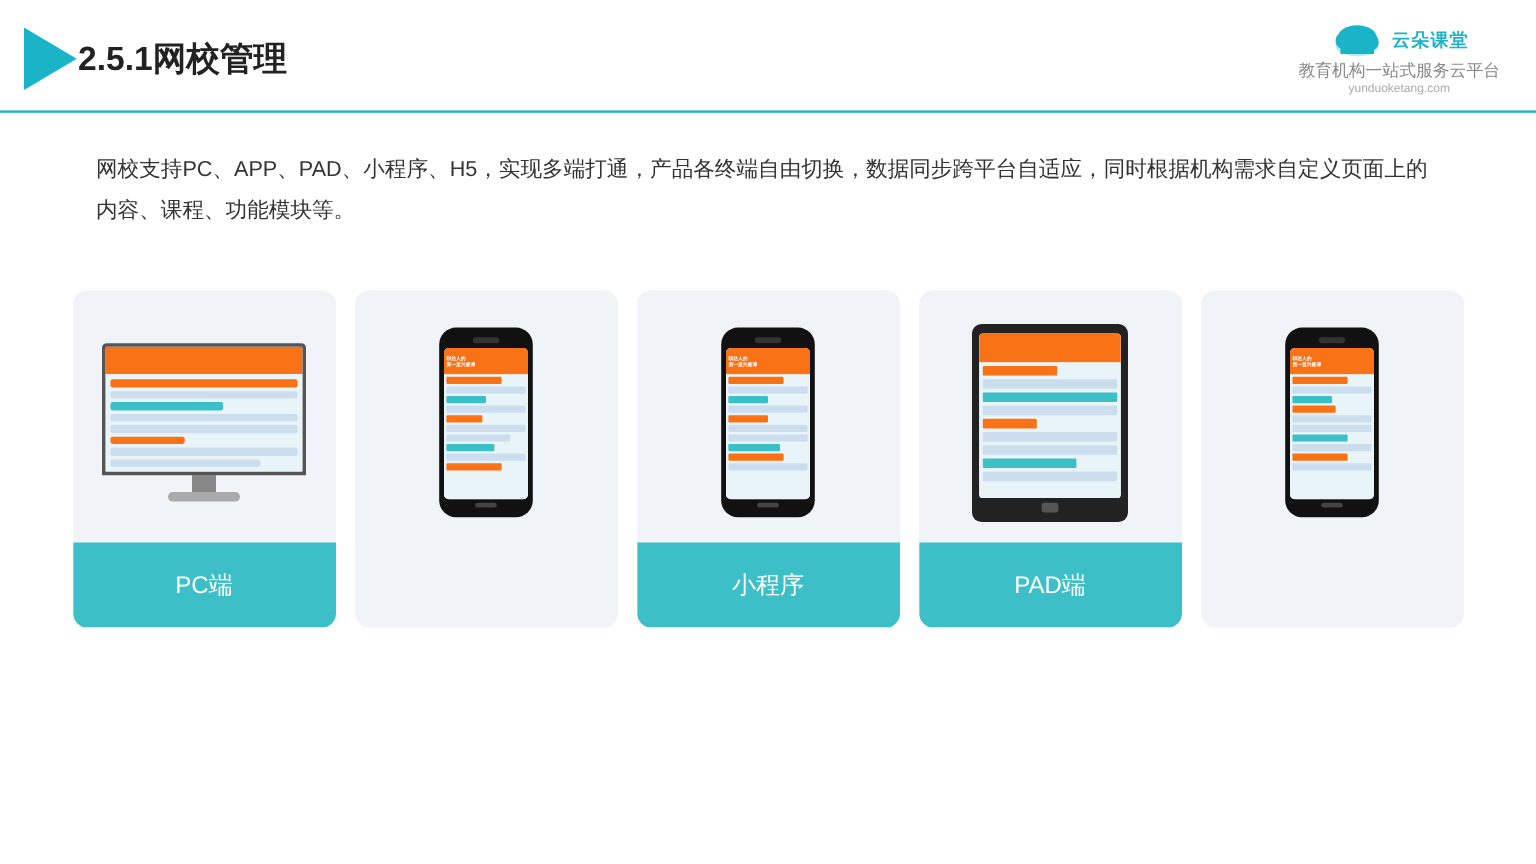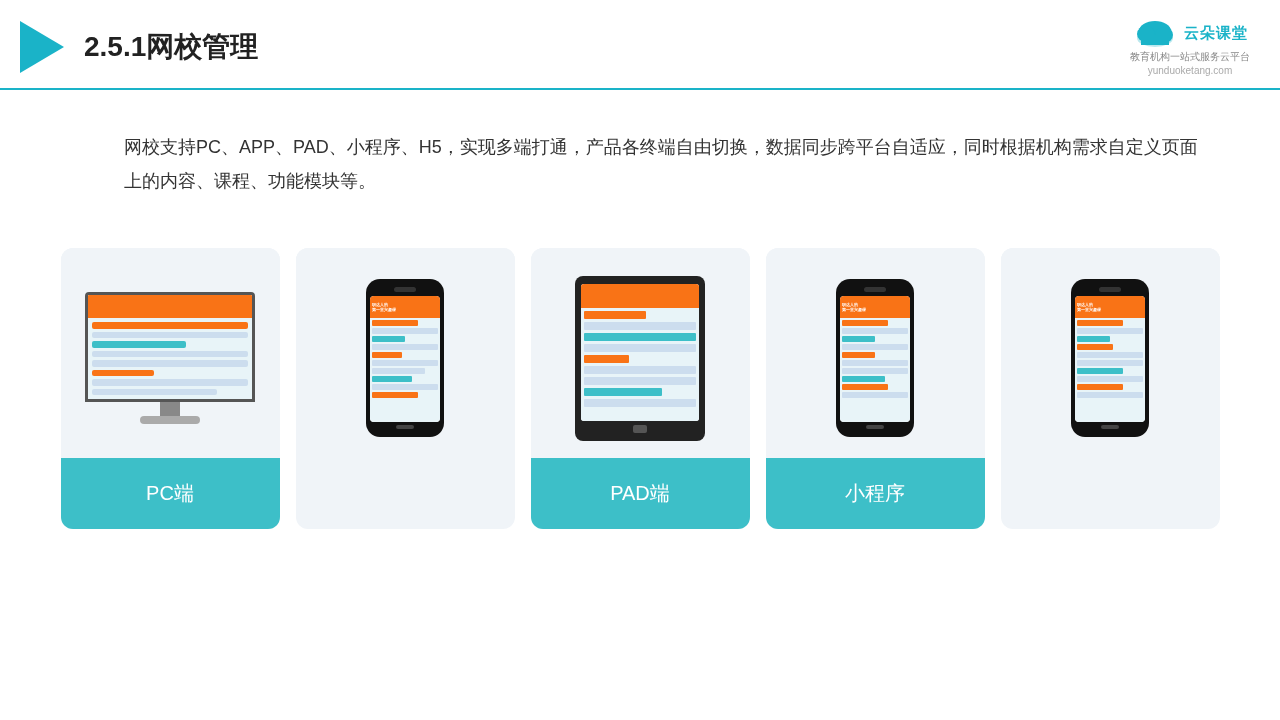--- a/index.html
+++ b/index.html
@@ -15,21 +15,21 @@
     .header {
       display: flex;
       align-items: center;
       justify-content: space-between;
       padding: 18px 30px 12px 20px;
       border-bottom: 2px solid #1ab3c8;
     }
     .header-left {
       display: flex;
       align-items: center;
-      gap: 20px;
+      gap: 1px;
     }
     .logo-triangle {
       width: 0;
       height: 0;
       border-top: 26px solid transparent;
       border-bottom: 26px solid transparent;
       border-left: 44px solid #1ab3c8;
     }
     .page-title {
       font-size: 28px;
@@ -50,38 +50,37 @@
       width: 46px;
       height: 30px;
     }
     .brand-text {
       font-size: 15px;
       font-weight: 700;
       color: #1ab3c8;
       letter-spacing: 1px;
     }
     .brand-sub {
-      font-size: 10px;
+      font-size: 14px;
       color: #888;
       text-align: center;
       margin-top: 2px;
     }
     .brand-url {
       font-size: 10px;
       color: #aaa;
       margin-top: 1px;
     }
 
     
     .description {
-      padding: 40px 80px 20px 80px;
+      padding: 30px 80px 20px 80px;
       font-size: 18px;
       color: #333;
       line-height: 1.9;
-      margin-left: 44px;
     }
 
     
     .cards-container {
       display: flex;
       justify-content: center;
       gap: 16px;
       padding: 20px 50px 30px 50px;
       margin-top: 10px;
     }
@@ -353,20 +352,47 @@
             <div class="phone-row accent"></div>
           </div>
         </div>
         <div class="phone-home"></div>
       </div>
     </div>
   </div>
 
   <div class="card">
     <div class="card-image-area">
+      <div class="phone-mock">
+        <div class="phone-notch"></div>
+        <div class="phone-screen">
+          <div class="phone-screen-header">
+            <div class="phone-screen-header-text">职达人的<br>第一堂兴趣课</div>
+          </div>
+          <div class="phone-screen-body">
+            <div class="phone-row accent"></div>
+            <div class="phone-row"></div>
+            <div class="phone-row teal"></div>
+            <div class="phone-row"></div>
+            <div class="phone-row accent" style="width:50%"></div>
+            <div class="phone-row"></div>
+            <div class="phone-row"></div>
+            <div class="phone-row teal" style="width:65%"></div>
+            <div class="phone-row accent"></div>
+            <div class="phone-row"></div>
+          </div>
+        </div>
+        <div class="phone-home"></div>
+      </div>
+    </div>
+    <div class="card-label">小程序</div>
+  </div>
+
+  <div class="card">
+    <div class="card-image-area">
       <div class="tablet-mock">
         <div class="tablet-screen">
           <div class="tablet-header"></div>
           <div class="tablet-body">
             <div class="tablet-row orange"></div>
             <div class="tablet-row"></div>
             <div class="tablet-row teal"></div>
             <div class="tablet-row"></div>
             <div class="tablet-row orange" style="width:40%"></div>
             <div class="tablet-row"></div>
@@ -386,54 +412,27 @@
       <div class="phone-mock">
         <div class="phone-notch"></div>
         <div class="phone-screen">
           <div class="phone-screen-header">
             <div class="phone-screen-header-text">职达人的<br>第一堂兴趣课</div>
           </div>
           <div class="phone-screen-body">
             <div class="phone-row accent"></div>
             <div class="phone-row"></div>
             <div class="phone-row teal"></div>
-            <div class="phone-row"></div>
-            <div class="phone-row accent" style="width:50%"></div>
-            <div class="phone-row"></div>
-            <div class="phone-row"></div>
-            <div class="phone-row teal" style="width:65%"></div>
+            <div class="phone-row accent" style="width:55%"></div>
+            <div class="phone-row"></div>
+            <div class="phone-row"></div>
+            <div class="phone-row teal" style="width:70%"></div>
+            <div class="phone-row"></div>
             <div class="phone-row accent"></div>
             <div class="phone-row"></div>
           </div>
         </div>
         <div class="phone-home"></div>
       </div>
     </div>
-    <div class="card-label">小程序</div>
-  </div>
-
-  <div class="card">
-    <div class="card-image-area">
-      <div class="phone-mock">
-        <div class="phone-notch"></div>
-        <div class="phone-screen">
-          <div class="phone-screen-header">
-            <div class="phone-screen-header-text">职达人的<br>第一堂兴趣课</div>
-          </div>
-          <div class="phone-screen-body">
-            <div class="phone-row accent"></div>
-            <div class="phone-row"></div>
-            <div class="phone-row teal"></div>
-            <div class="phone-row accent" style="width:55%"></div>
-            <div class="phone-row"></div>
-            <div class="phone-row"></div>
-            <div class="phone-row teal" style="width:70%"></div>
-            <div class="phone-row"></div>
-            <div class="phone-row accent"></div>
-            <div class="phone-row"></div>
-          </div>
-        </div>
-        <div class="phone-home"></div>
-      </div>
-    </div>
   </div>
 
 </div>
 
 </body></html>

